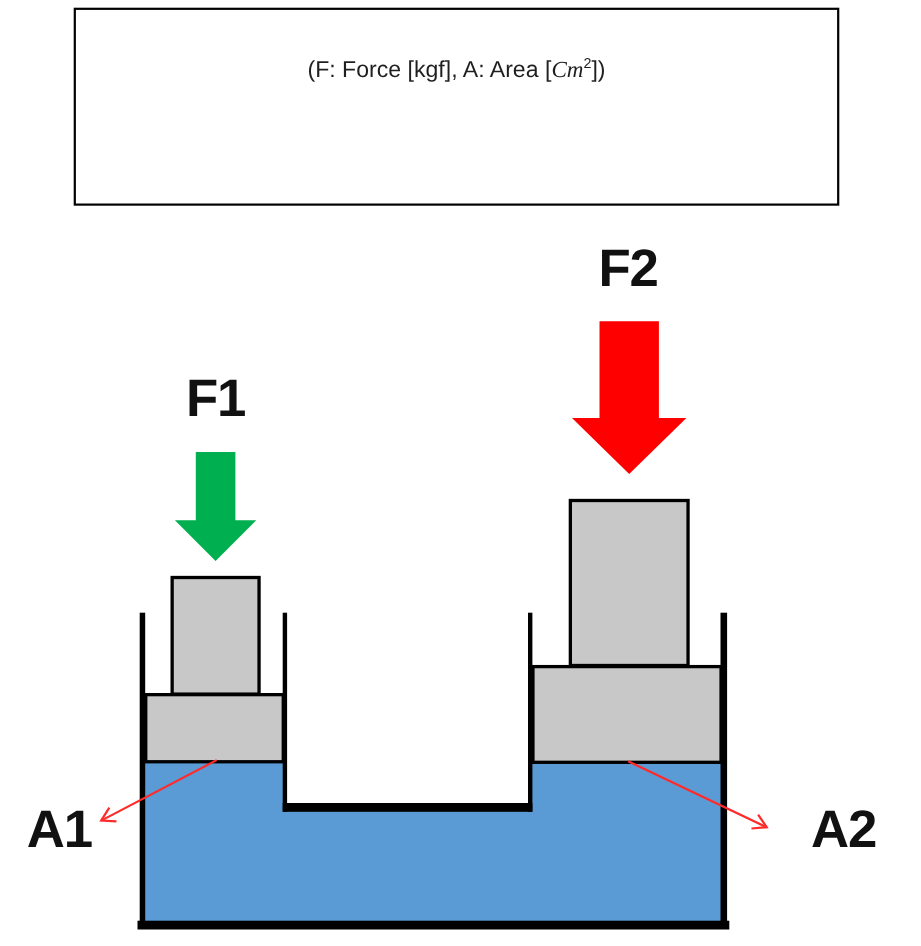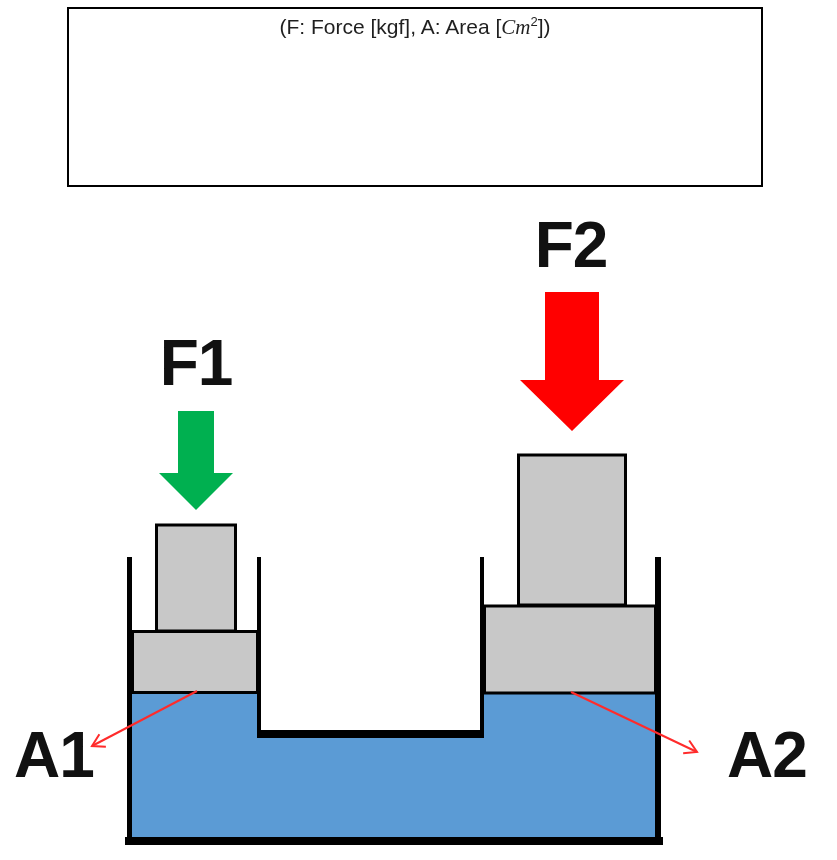--- a/index.html
+++ b/index.html
@@ -31,20 +31,21 @@
   .formula-main {
     margin-top: 16px;
     font-size: 34px;
     line-height: 40px;
     font-weight: bold;
     color: #1a1a1a;
     white-space: pre;
     letter-spacing: 0.5px;
   }
   .formula-units {
+    margin-top: 36px;
     font-size: 21px;
     line-height: 26px;
     color: #1f1f1f;
   }
   .unit-italic {
     font-family: "Liberation Serif", serif;
     font-style: italic;
   }
   .formula-units sup {
     font-size: 13px;
@@ -52,21 +53,21 @@
   .diagram {
     position: absolute;
     left: 0;
     top: 0;
   }
   .lbl {
     position: absolute;
     width: 150px;
     text-align: center;
     font-weight: bold;
-    font-size: 64px;
+    font-size: 48px;
     line-height: 52px;
     color: #111111;
     letter-spacing: -1px;
   }
   .lbl.f1 { left: 121px; top: 337px; }
   .lbl.f2 { left: 496px; top: 219px; }
   .lbl.a1 { left: -21px; top: 729px; }
   .lbl.a2 { left: 692px; top: 729px; }
 </style>
 </head>

